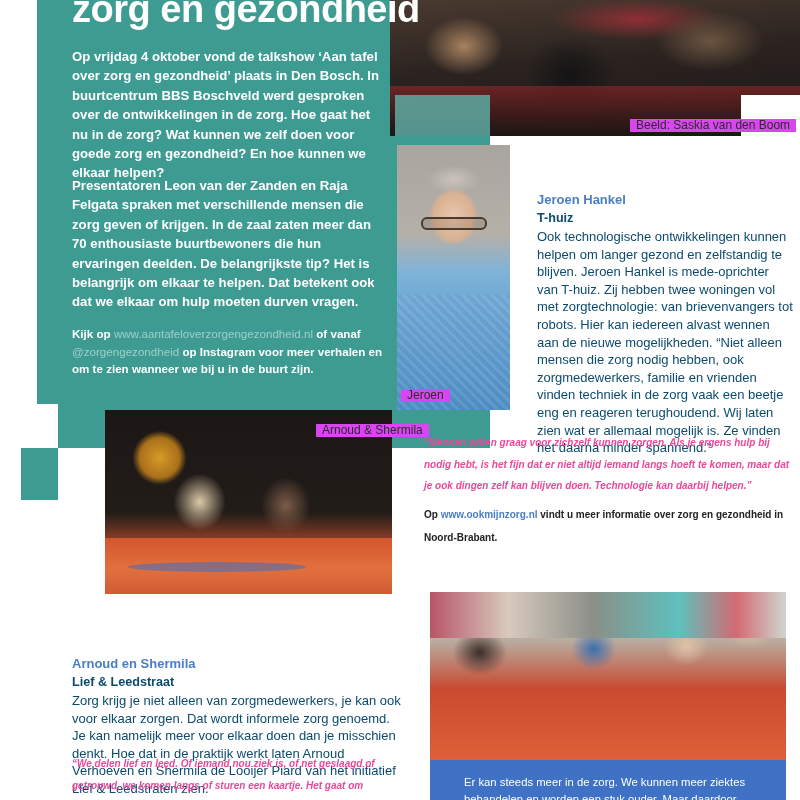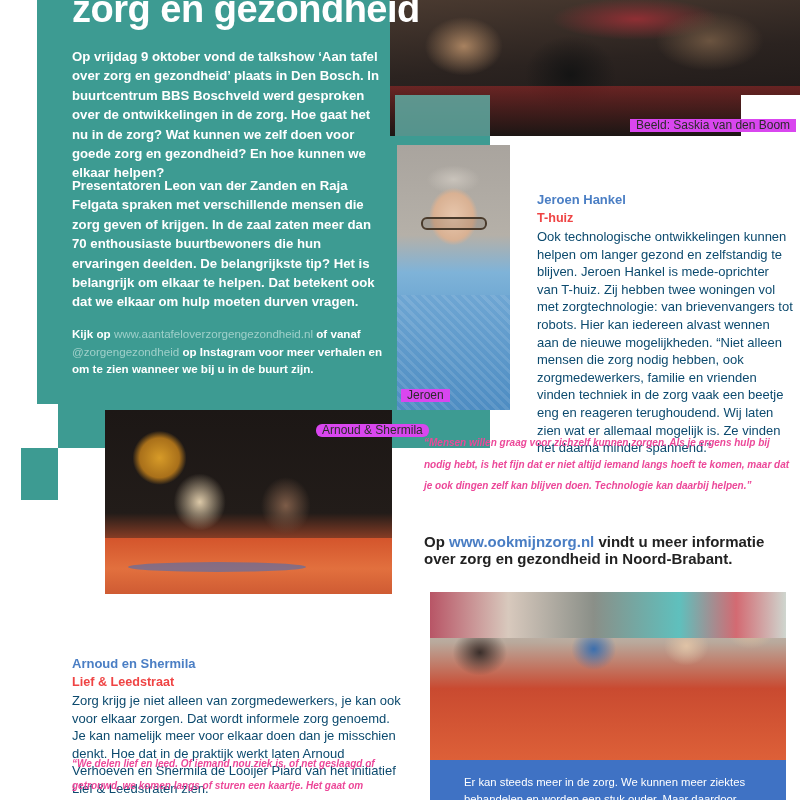--- a/index.html
+++ b/index.html
@@ -158,39 +158,39 @@
 
   
   .col-right {
     position: absolute; left: 537px; top: 163px; width: 256px;
   }
   .person-name {
     color: #4a7ec4; font-weight: bold;
     font-size: 13px; line-height: 18px; margin-top: 28px;
   }
   .person-org {
-    color: #ef4444; font-weight: bold;
+    color: #0c4a6e; font-weight: bold;
     font-size: 12.6px; line-height: 18px; margin-bottom: 1px;
   }
   .body-text {
     color: #0c4a6e; font-size: 13px; line-height: 17.6px;
   }
 
   .pullquote {
     position: absolute; color: #ec4899;
     font-weight: bold; font-style: italic;
     font-size: 10px; line-height: 21.5px;
   }
   .pq-tech { left: 424px; top: 432px; width: 370px; }
   .pq-lief { left: 72px; top: 753px; width: 330px; }
 
   .oplink {
-    position: absolute; left: 424px; top: 533px; width: 360px;
+    position: absolute; left: 424px; top: 503px; width: 360px;
     color: #222222; font-weight: bold;
-    font-size: 15px; line-height: 17px;
+    font-size: 10px; line-height: 23px;
   }
   .oplink .link { color: #4a7ec4; font-weight: bold; }
 
   .col-left-bottom {
     position: absolute; left: 72px; top: 627px; width: 330px;
   }
 
   .bluebox {
     position: absolute; left: 430px; top: 760px;
     width: 356px; height: 40px;
@@ -216,21 +216,21 @@
   </div>
   <div class="block teal-tint-a"></div>
   <div class="block hero-white-notch"></div>
   <div class="block teal-strip-under-hero"></div>
 
   <div class="caption" style="left:630px; top:119px;">Beeld: Saskia van den Boom</div>
 
   <div class="hero-title">zorg en gezondheid</div>
 
   <div class="teal-copy" style="top:47px;">
-    <p>Op vrijdag 9 oktober vond de talkshow ‘Aan tafel over zorg en gezondheid’ plaats in Den Bosch. In buurtcentrum BBS Boschveld werd gesproken over de ontwikkelingen in de zorg. Hoe gaat het nu in de zorg? Wat kunnen we zelf doen voor goede zorg en gezondheid? En hoe kunnen we elkaar helpen?</p>
+    <p>Op vrijdag 4 oktober vond de talkshow ‘Aan tafel over zorg en gezondheid’ plaats in Den Bosch. In buurtcentrum BBS Boschveld werd gesproken over de ontwikkelingen in de zorg. Hoe gaat het nu in de zorg? Wat kunnen we zelf doen voor goede zorg en gezondheid? En hoe kunnen we elkaar helpen?</p>
   </div>
   <div class="teal-copy" style="top:176px;">
     <p>Presentatoren Leon van der Zanden en Raja Felgata spraken met verschillende mensen die zorg geven of krijgen. In de zaal zaten meer dan 70 enthousiaste buurtbewoners die hun ervaringen deelden. De belangrijkste tip? Het is belangrijk om elkaar te helpen. Dat betekent ook dat we elkaar om hulp moeten durven vragen.</p>
   </div>
 
   <div class="kijk">
     <span>Kijk op </span><span class="muted">www.aantafeloverzorgengezondheid.nl</span><span> of vanaf </span><span class="muted">@zorgengezondheid</span><span> op Instagram voor meer verhalen en om te zien wanneer we bij u in de buurt zijn.</span>
   </div>
 
   <div class="photo photo-jeroen">
@@ -247,21 +247,21 @@
 
   <div class="pullquote pq-tech">“Mensen willen graag voor zichzelf kunnen zorgen. Als je ergens hulp bij nodig hebt, is het fijn dat er niet altijd iemand langs hoeft te komen, maar dat je ook dingen zelf kan blijven doen. Technologie kan daarbij helpen.”</div>
 
   <div class="oplink">
     <span>Op </span><span class="link">www.ookmijnzorg.nl</span><span> vindt u meer informatie over zorg en gezondheid in Noord-Brabant.</span>
   </div>
 
   <div class="photo photo-arnoud">
     <div class="table"></div>
   </div>
-  <div class="caption" style="left:316px; top:424px;border-radius:6px;">Arnoud &amp; Shermila</div>
+  <div class="caption" style="left:316px; top:424px;">Arnoud &amp; Shermila</div>
 
   <div class="col-left-bottom">
     <div class="person-name">Arnoud en Shermila</div>
     <div class="person-org">Lief &amp; Leedstraat</div>
     <div class="body-text">Zorg krijg je niet alleen van zorgmedewerkers, je kan ook voor elkaar zorgen. Dat wordt informele zorg genoemd. Je kan namelijk meer voor elkaar doen dan je misschien denkt. Hoe dat in de praktijk werkt laten Arnoud Verhoeven en Shermila de Looijer Piard van het initiatief Lief &amp; Leedstraten zien.</div>
   </div>
 
   <div class="pullquote pq-lief">“We delen lief en leed. Of iemand nou ziek is, of net geslaagd of getrouwd, we komen langs of sturen een kaartje. Het gaat om ombuigen naar</div>
 
   <div class="photo photo-table">

